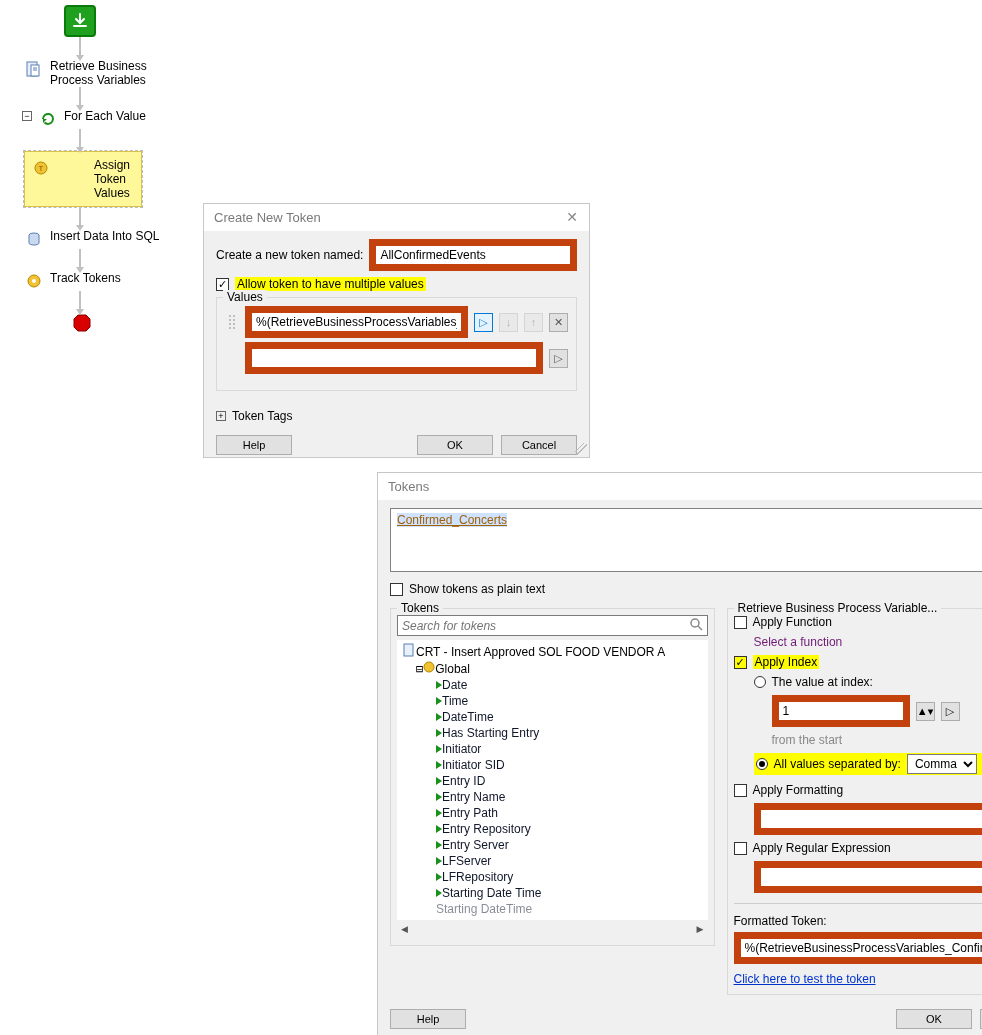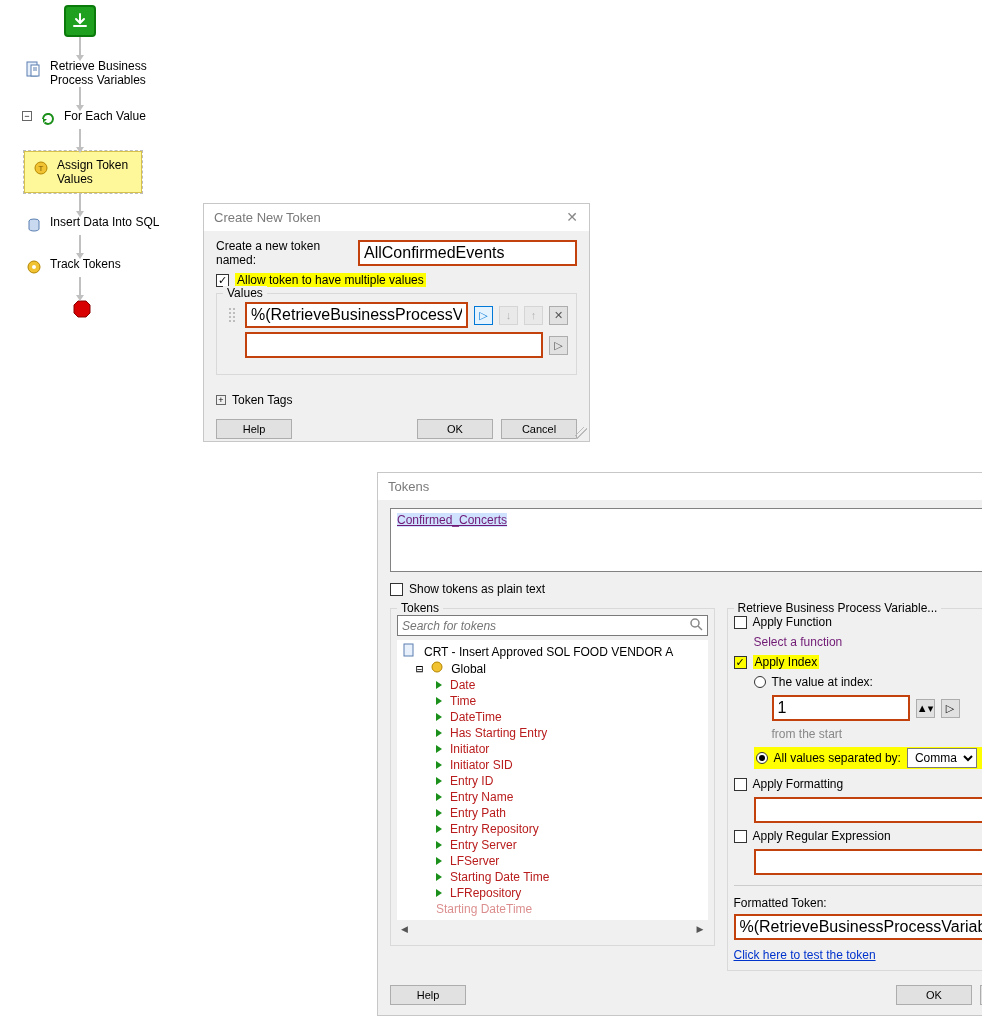--- a/index.html
+++ b/index.html
@@ -58,21 +58,21 @@
     line-height: 14px;
     color: #000;
   }
   .wf-step.highlight {
     padding: 6px;
     border: 1px solid #d9c24a;
     outline: 1px dashed #bcbcbc;
     background: #fff89b;
     width: 118px;
   }
-  .wf-step.highlight .wf-label { font-weight: normal; }
+  .wf-step.highlight .wf-label { font-weight: normal; margin-left: 37px; }
   .wf-step.marker-wrap{
     position: relative;
   }
   .wf-step .minus {
     position: absolute;
     left: -2px; top: 2px;
     width: 10px; height: 10px;
     border: 1px solid #666;
     background: #fff;
     font-size: 9px;
@@ -115,23 +115,23 @@
     padding: 3px 0;
     width: 76px;
     text-align: center;
     font-size: 11px;
     cursor: default;
   }
   
   .dlg1 { top: 203px; left: 203px; width: 387px; }
   .row { display: flex; align-items: center; gap: 6px; margin-bottom: 6px; }
   input[type=text].tf {
-    border: 2px solid #c2410c;
+    border: 7px solid #c2410c;
     padding: 2px 4px;
-    font-size: 16px;
+    font-size: 12px;
     background: #fff;
     font-family: inherit;
   }
   .fieldset {
     border: 1px solid #d9d9d9;
     padding: 8px 8px 10px 8px;
     margin-top: 6px;
     position: relative;
   }
   .fieldset .legend {
@@ -203,21 +203,21 @@
   .dlg2 .dialog-body { padding-bottom: 10px; }
   .token-preview {
     background:#fff;
     border:1px solid #828282;
     height: 64px;
     padding: 4px 6px;
     margin-bottom: 10px;
     overflow:hidden;
   }
   .token-preview a {
-    color:#701a75; text-decoration:underline;
+    color:#a16207; text-decoration:underline;
     background:#cfe2ff;
   }
   .dlg2-columns {
     display: flex;
     gap: 12px;
     align-items: flex-start;
   }
   .col-left { flex: 1 1 265px; }
   .col-right { flex: 1 1 270px; }
   .subfieldset {
@@ -246,23 +246,23 @@
   .scrollbox-wrap{
     border:0;
     position:relative;
   }
   .hscroll{
     height:17px; background:#f0f0f0; display:flex; justify-content:space-between; align-items:center;
   }
   .hscroll span{ font-size:9px; color:#555; padding:0 4px;}
   .tree { padding: 2px 2px 2px 4px; font-size:12px; white-space:nowrap;}
   .tree-item {
-    display:flex; align-items:center; gap:8px; line-height:16px;
-  }
-  .tree .blue { color:#b91c1c; }
+    display:flex; align-items:center; gap:0; line-height:16px;
+  }
+  .tree .blue { color:#0f172a; }
   .tree .indent1{ padding-left:14px;}
   .tree .indent2{ padding-left:34px;}
   .tri {
     width:0; height:0;
     border-top:4px solid transparent;
     border-bottom:4px solid transparent;
     border-left:6px solid #1a8f1a;
     display:inline-block;
   }
   .radio {
@@ -502,25 +502,25 @@
                     <div class="tree-item indent2">
                       <span class="tri"></span>
                       <span class="blue">Entry Server</span>
                     </div>
                     <div class="tree-item indent2">
                       <span class="tri"></span>
                       <span class="blue">LFServer</span>
                     </div>
                     <div class="tree-item indent2">
                       <span class="tri"></span>
+                      <span class="blue">LFRepository</span>
+                    </div>
+                    <div class="tree-item indent2">
+                      <span class="tri"></span>
                       <span class="blue">Starting Date Time</span>
-                    </div>
-                    <div class="tree-item indent2">
-                      <span class="tri"></span>
-                      <span class="blue">LFRepository</span>
                     </div>
                     <div class="tree-item indent2" style="opacity: 0.5;">
                       <span class="blue">Starting DateTime</span>
                     </div>
                   </div>
               </div>
             </div>
             <div class="hscroll">
                 <span>◀</span>
                 <span>▶</span>

